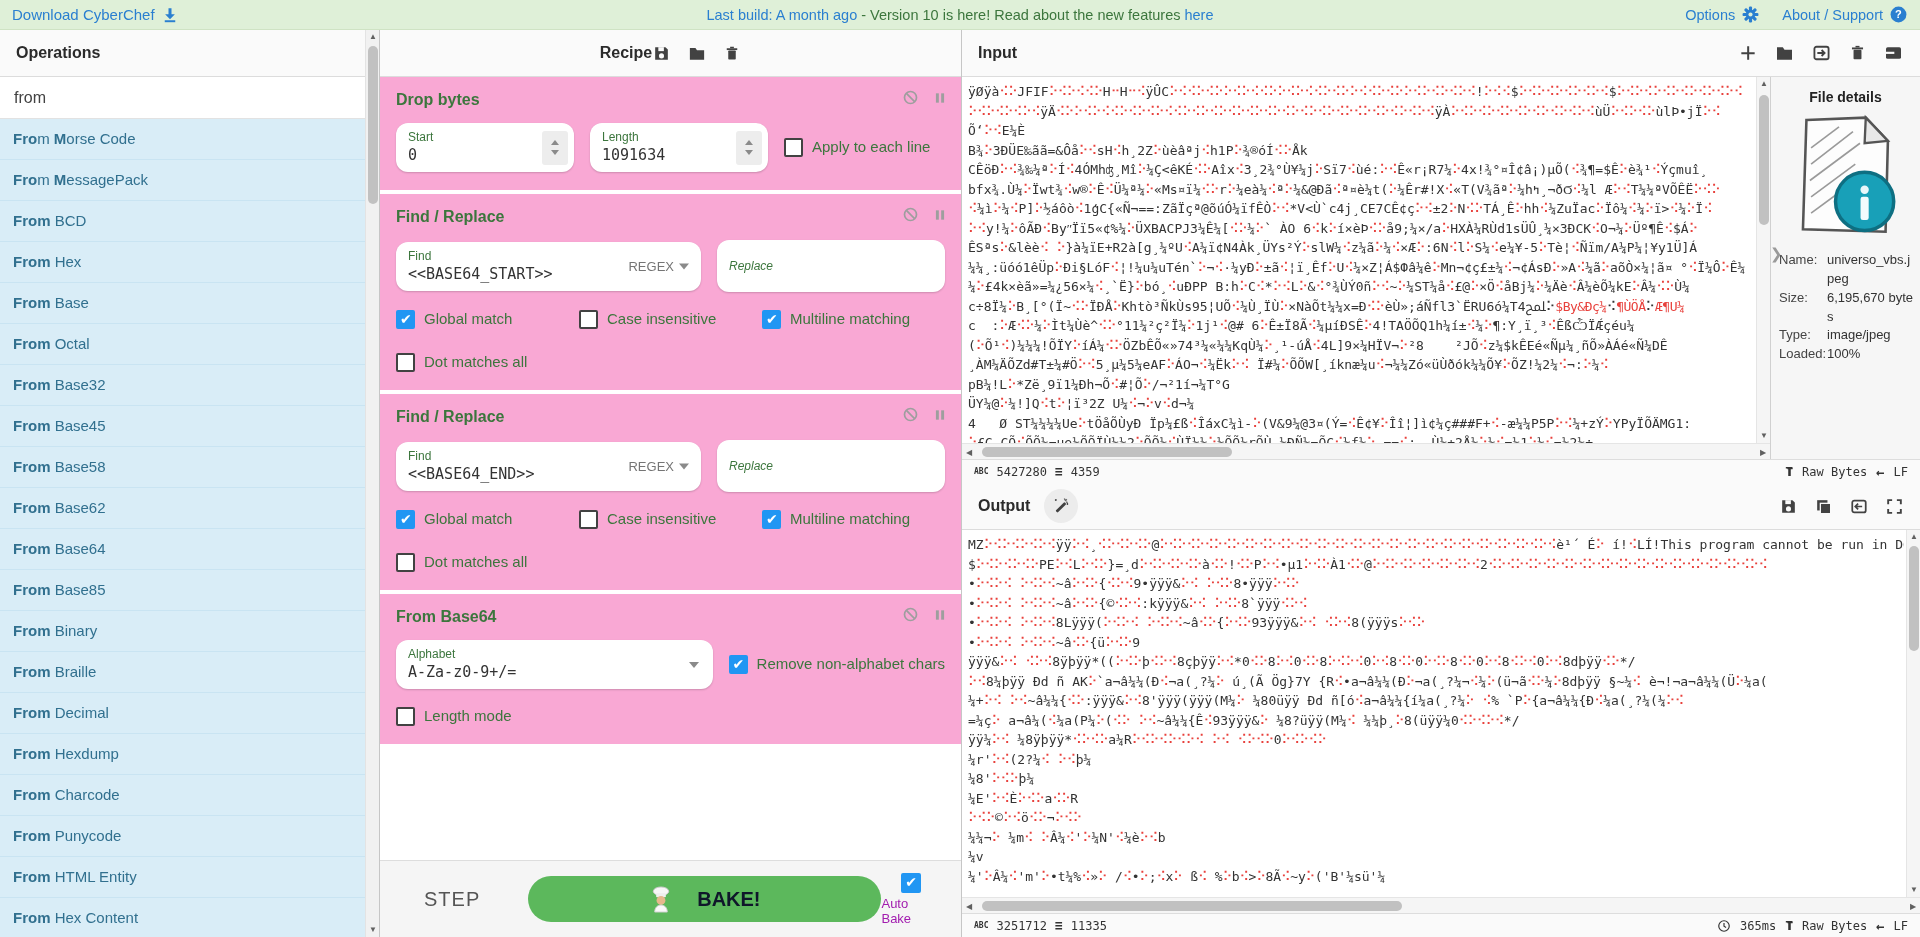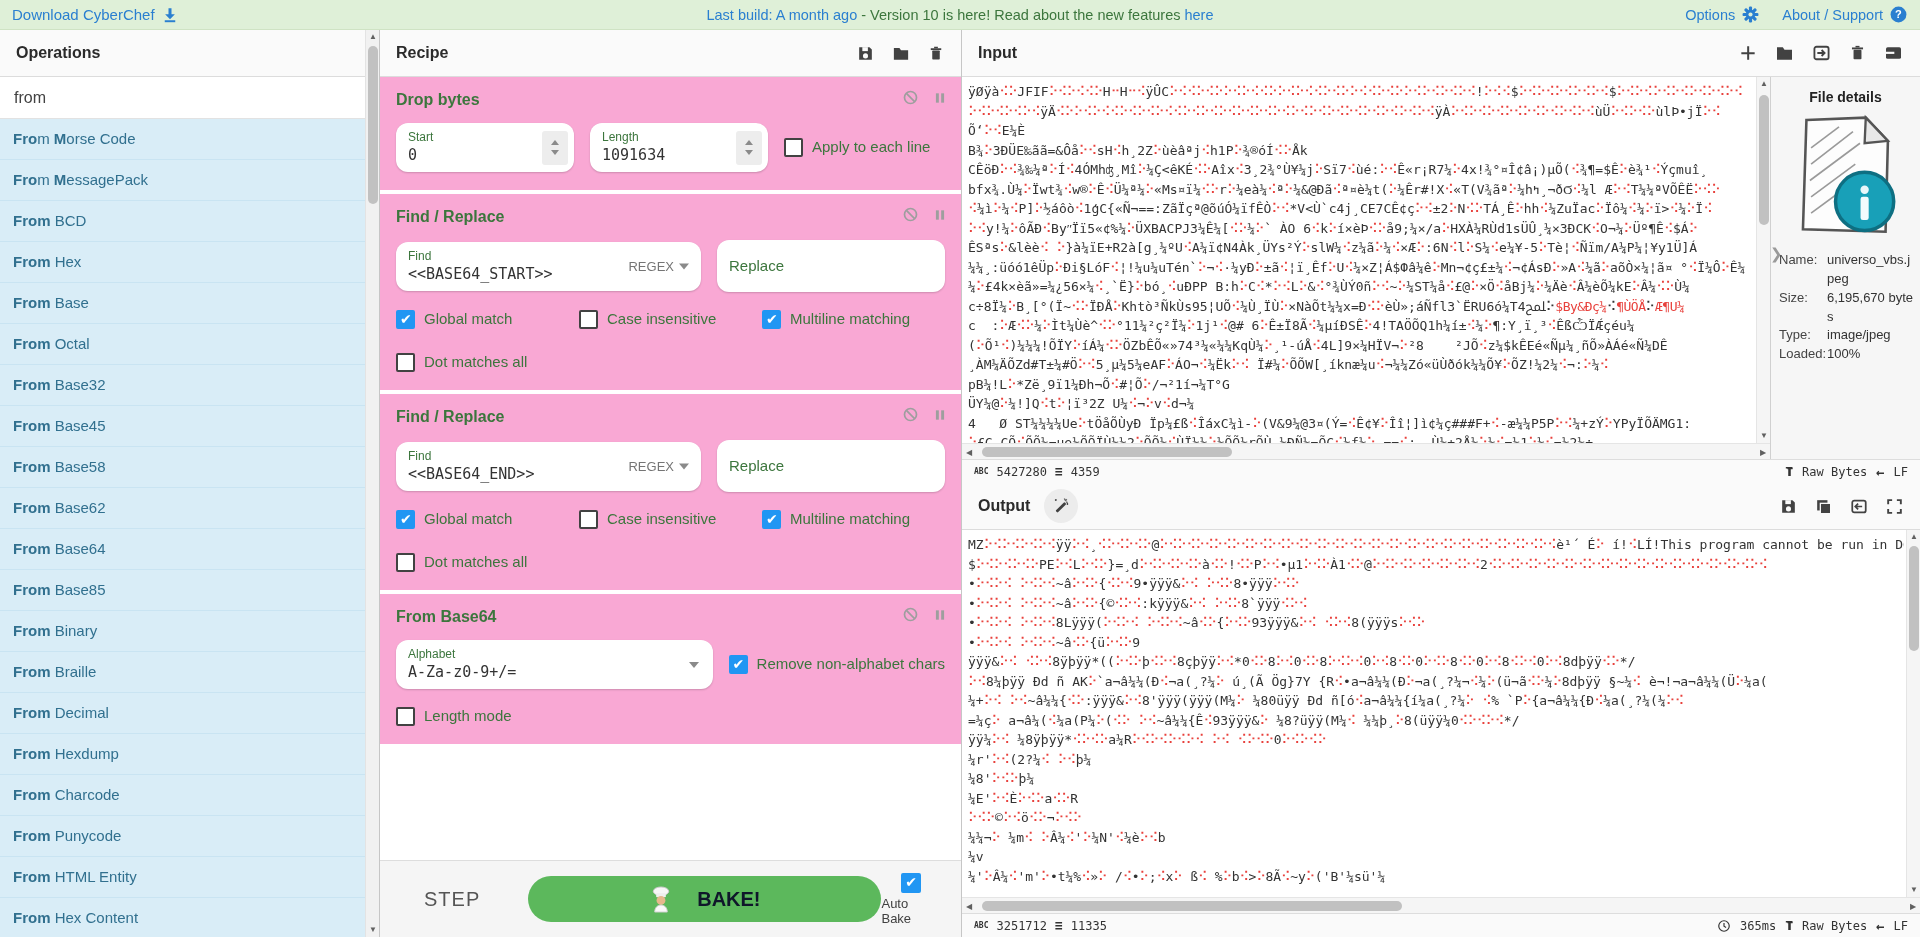--- a/index.html
+++ b/index.html
@@ -35,42 +35,42 @@
   .sb-thumb-v { position:absolute; left:2px; width:10px; background:#c1c1c1; border-radius:5px; }
   .sb-thumb-h { position:absolute; top:3px; height:10px; background:#c1c1c1; border-radius:5px; }
   .vscroll { width:14px; background:#f5f5f5; border-left:1px solid #e5e5e5; position:relative; flex:none;
              display:flex; flex-direction:column; justify-content:space-between; }
   .hscroll { height:16px; background:#f5f5f5; border-top:1px solid #e5e5e5; position:relative; flex:none;
              display:flex; justify-content:space-between; align-items:center; }
   .hscroll .sb-arrow { line-height:16px; }
 
   
   .recipe-panel { width:582px; border-right:1px solid #c6c6c6; position:relative; display:flex; flex-direction:column; background:#fff; }
-  .recipe-panel .panel-header { justify-content:space-between; }
+  .recipe-panel .panel-header { justify-content:center; }
   .hdr-icons { display:flex; gap:16px; align-items:center; }
   .hdr-icons svg { cursor:pointer; }
   .rec-list { flex:1; overflow:hidden; padding-bottom:77px; }
   .op { background:#f9a8d4; margin-bottom:4px; padding:14px 16px 18px 16px; position:relative; cursor:grab; }
   .op-title { font-size:16px; font-weight:700; color:#3c763d; }
   .op-flags { position:absolute; top:12px; right:14px; display:flex; gap:14px; align-items:center; }
   .op-flags svg { cursor:pointer; }
   .row { display:flex; gap:16px; margin-top:14px; align-items:center; }
   .ing { background:#fff; border-radius:12px; box-shadow:0 1px 2px rgba(0,0,0,.18); padding:7px 10px 8px 12px; position:relative; }
   .ing label { display:block; font-size:12px; color:#3c763d; margin-bottom:2px; }
   .ing .val { font-family:"DejaVu Sans Mono",monospace; font-size:15px; color:#333; white-space:nowrap; }
   .ing-num { width:178px; }
   .spin { position:absolute; right:6px; top:50%; transform:translateY(-50%); width:26px; height:34px; background:#ededed;
           border-radius:3px; display:flex; flex-direction:column; align-items:center; justify-content:center; gap:5px; cursor:pointer; }
   .tri-up { width:0; height:0; border-left:4px solid transparent; border-right:4px solid transparent; border-bottom:5px solid #8a8a8a; }
   .tri-dn { width:0; height:0; border-left:4px solid transparent; border-right:4px solid transparent; border-top:5px solid #8a8a8a; }
   .ing-find { width:305px; padding-right:86px; }
   .regex-sel { position:absolute; right:12px; top:50%; transform:translateY(-50%); font-size:13px; color:#757575;
                display:flex; align-items:center; gap:5px; cursor:pointer; }
   .ing-replace { flex:1; height:52px; display:flex; align-items:center; }
-  .ing-replace label { margin:0; font-size:15px; }
+  .ing-replace label { margin:0; font-size:12px;font-style:italic; }
   .ing-alpha { width:392px; padding-right:40px; }
   .dd-caret { position:absolute; right:14px; top:50%; transform:translateY(-50%); width:0; height:0;
               border-left:5px solid transparent; border-right:5px solid transparent; border-top:6px solid #8a8a8a; }
   .chk { display:flex; align-items:flex-start; gap:9px; cursor:pointer; }
   .chk .box { width:19px; height:19px; border:2px solid #424242; border-radius:2px; background:#fff; position:relative; flex:none; }
   .chk.on .box { background:#2196f3; border-color:#2196f3; }
   .chk.on .box::after { content:"✔"; position:absolute; left:2px; top:-1px; color:#fff; font-size:14px; }
   .chk .lbl { font-size:15px; color:#3c763d; white-space:nowrap; }
   .chk-row { display:flex; margin-top:18px; }
   .chk-row .chk { width:186px; }
@@ -79,21 +79,21 @@
   
   .bake-bar { position:absolute; bottom:0; left:0; right:0; height:77px; background:#f5f5f5; border-top:1px solid #ddd;
               display:flex; align-items:center; padding:0 20px; }
   .step-btn { background:none; border:0; font-size:20px; color:#555; font-family:"Liberation Sans",sans-serif;
               letter-spacing:1px; cursor:pointer; margin-left:24px; }
   .bake-btn { margin-left:48px; width:356px; height:46px; border:0; border-radius:23px; background:#5cb85c; color:#0f172a;
               font-size:20px; font-weight:700; font-family:"Liberation Sans",sans-serif; cursor:pointer;
               display:flex; align-items:center; justify-content:center; gap:24px; }
   .autobake { margin-left:auto; display:flex; flex-direction:column; align-items:center; gap:3px; }
   .autobake .chk .box { width:20px; height:20px; }
-  .ab-lbl { font-size:13px; color:#404040; }
+  .ab-lbl { font-size:13px; color:#a21caf; }
 
   
   .io-panel { flex:1; display:flex; flex-direction:column; min-width:0; }
   .io-header { height:47px; background:#fafafa; border-bottom:1px solid #dcdcdc; display:flex; align-items:center;
                padding:0 16px; flex:none; }
   .io-title { font-size:16px; font-weight:700; color:#2b2b2b; }
   .io-header .hdr-icons { margin-left:auto; }
   .wand-circle { width:34px; height:34px; border-radius:50%; background:#ececec; margin-left:14px;
                  display:flex; align-items:center; justify-content:center; cursor:pointer; }
 

